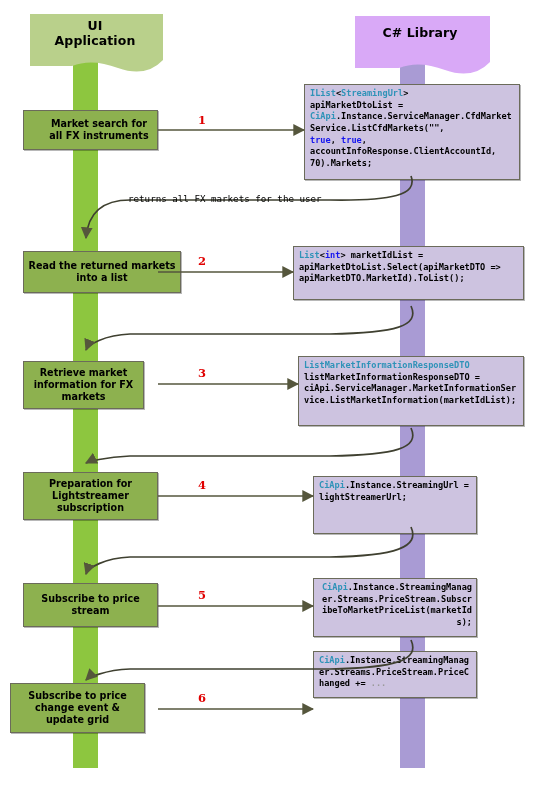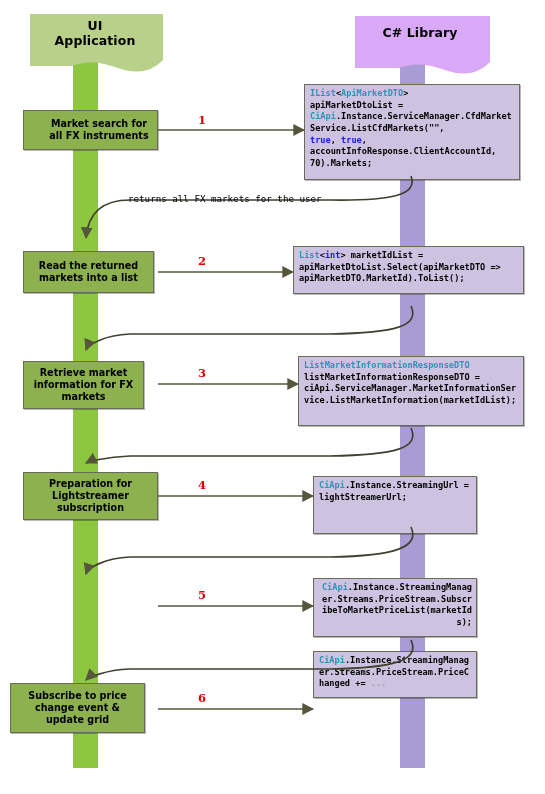--- a/index.html
+++ b/index.html
@@ -154,31 +154,32 @@
     <path d="M411 176 C 418 195, 392 201, 330 200 L 130 200 C 104 200, 88 212, 86 238" fill="none" stroke="#3f4030" stroke-width="1.7" marker-end="url(#ah)"></path>
     <path d="M411 306 C 420 326, 396 333, 330 334 L 130 334 C 104 335, 88 345, 86 350" fill="none" stroke="#3f4030" stroke-width="1.7" marker-end="url(#ah)"></path>
     <path d="M411 428 C 420 448, 396 455, 330 456 L 130 456 C 104 457, 88 462, 86 463" fill="none" stroke="#3f4030" stroke-width="1.7" marker-end="url(#ah)"></path>
     <path d="M411 527 C 420 547, 396 556, 330 557 L 130 557 C 104 558, 88 568, 86 574" fill="none" stroke="#3f4030" stroke-width="1.7" marker-end="url(#ah)"></path>
     <path d="M411 640 C 420 660, 396 668, 330 669 L 130 669 C 104 670, 88 678, 86 680" fill="none" stroke="#3f4030" stroke-width="1.7" marker-end="url(#ah)"></path>
   </svg>
 
   <div id="return-label">returns all FX markets for the user</div>
 
   <div class="actor-box" style="left:23px; top:110px; width:135px; height:40px;padding-left:21px;">Market search for all FX instruments</div>
-  <div class="actor-box" style="left:23px; top:251px; width:131px; height:42px;">Read the returned markets into a list</div>
+  <div class="actor-box" style="left:23px; top:251px; width:158px; height:42px;">Read the returned markets into a list</div>
   <div class="actor-box" style="left:23px; top:361px; width:121px; height:48px;">Retrieve market information for FX markets</div>
   <div class="actor-box" style="left:23px; top:472px; width:135px; height:48px;">Preparation for Lightstreamer subscription</div>
+  <div class="actor-box" style="left:23px; top:583px; width:135px; height:44px;">Subscribe to price stream</div>
   <div class="actor-box" style="left:10px; top:683px; width:135px; height:50px;">Subscribe to price change event &amp; update grid</div>
 
-  <div class="code-box" style="left:304px; top:84px;  width:216px; height:96px;"><span class="ty">IList</span><span>&lt;</span><span class="ty">ApiMarketDTO</span><span>&gt;
+  <div class="code-box" style="left:304px; top:84px;  width:216px; height:96px;"><span class="ty">IList</span><span>&lt;</span><span class="ty">StreamingUrl</span><span>&gt;
 apiMarketDtoList =
 </span><span class="ty">CiApi</span><span>.Instance.ServiceManager.CfdMarketService.ListCfdMarkets("",
 </span><span class="kw">true</span><span>, </span><span class="kw">true</span><span>,
 accountInfoResponse.ClientAccountId, 70).Markets;</span></div>
-  <div class="code-box" style="left:293px; top:246px; width:231px; height:48px;"><span class="ty">List</span><span>&lt;</span><span class="kw">int</span><span>&gt; marketIdList =
+  <div class="code-box" style="left:293px; top:246px; width:231px; height:54px;"><span class="ty">List</span><span>&lt;</span><span class="kw">int</span><span>&gt; marketIdList =
 apiMarketDtoList.Select(apiMarketDTO =&gt; apiMarketDTO.MarketId).ToList();</span></div>
   <div class="code-box" style="left:298px; top:356px; width:226px; height:70px;"><span class="ty">ListMarketInformationResponseDTO</span><span>
 listMarketInformationResponseDTO = ciApi.ServiceManager.MarketInformationService.ListMarketInformation(marketIdList);</span></div>
   <div class="code-box" style="left:313px; top:476px; width:164px; height:58px;"><span class="ty">CiApi</span><span>.Instance.StreamingUrl = lightStreamerUrl;</span></div>
   <div class="code-box" style="left:313px; top:578px; width:164px; height:59px;text-align:right;"><span class="ty">CiApi</span><span>.Instance.StreamingManager.Streams.PriceStream.SubscribeToMarketPriceList(marketIds);</span></div>
   <div class="code-box" style="left:313px; top:651px; width:164px; height:47px;"><span class="ty">CiApi</span><span>.Instance.StreamingManager.Streams.PriceStream.PriceChanged += </span><span class="dim">...</span></div>
 
   <div class="step-num" style="left:194px; top:113px;">1</div>
   <div class="step-num" style="left:194px; top:254px;">2</div>
   <div class="step-num" style="left:194px; top:366px;">3</div>

